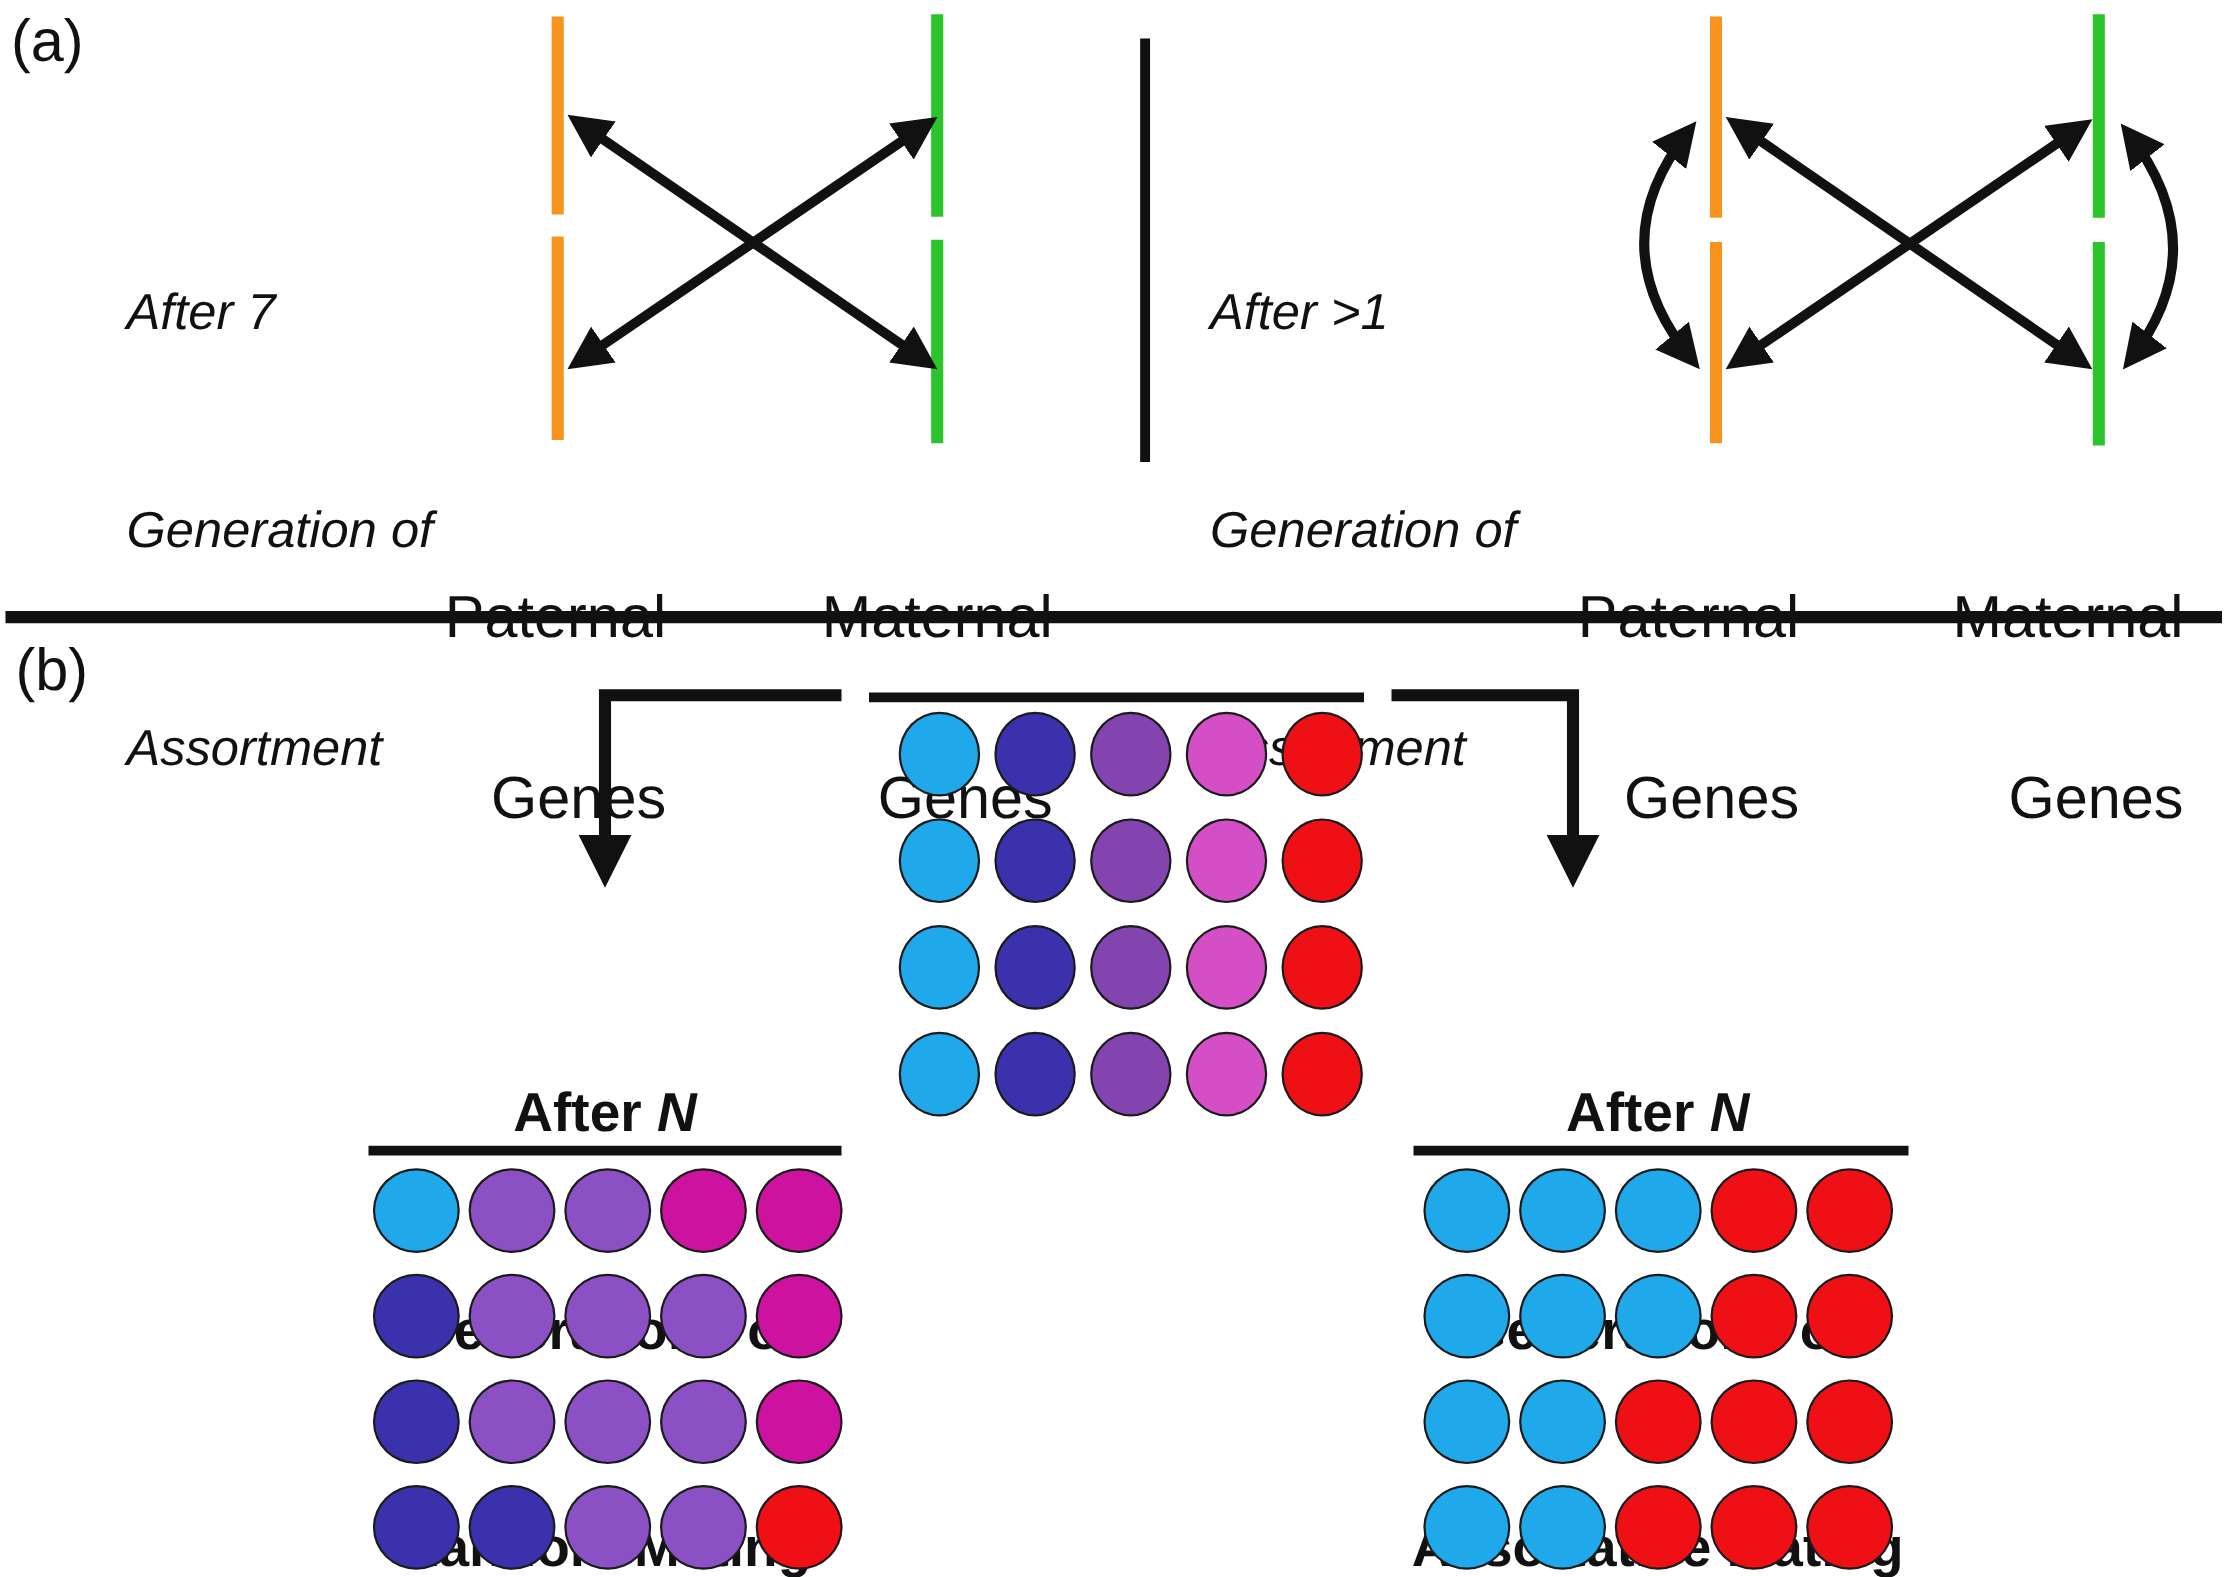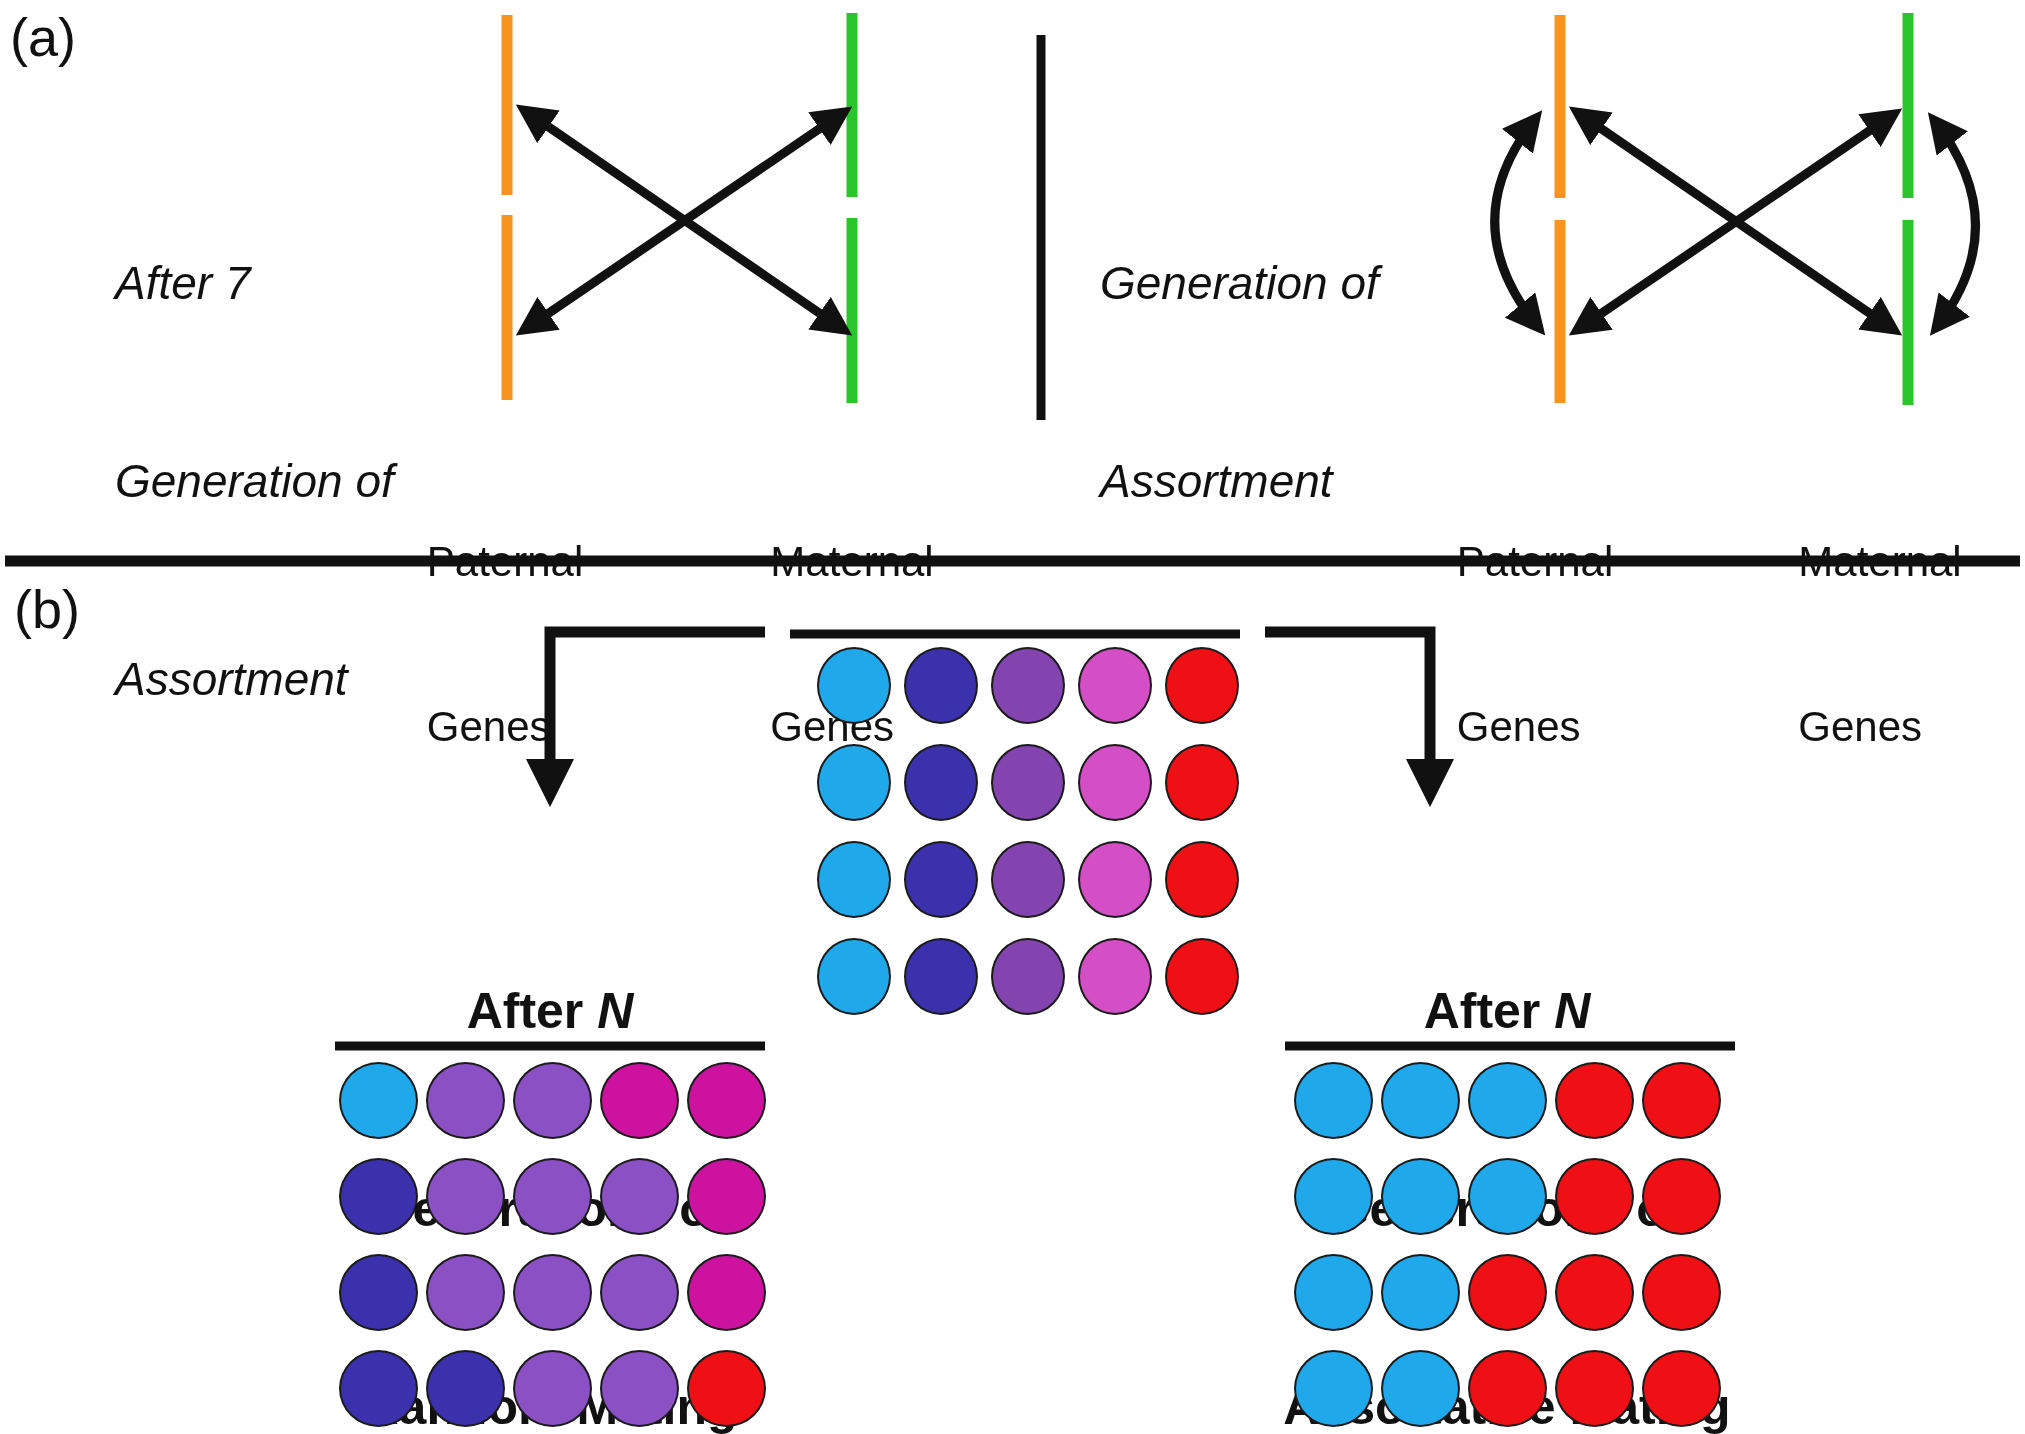--- a/index.html
+++ b/index.html
@@ -4,21 +4,21 @@
 <style>
   html,body{margin:0;padding:0;background:#fff;}
   .stage{
     position:relative;width:2025px;height:1434px;background:#ffffff;
     font-family:"Liberation Sans",sans-serif;color:#111;overflow:hidden;
   }
   svg.overlay{position:absolute;left:0;top:0;width:2025px;height:1434px;}
   .t{position:absolute;white-space:pre;}
   .panel-letter{font-size:54px;line-height:58px;}
   .a-heading{font-style:italic;font-size:46px;line-height:66px;font-weight:500;}
-  .gene-label{font-size:42px;line-height:55px;text-align:left;transform:translateX(-50%);}
+  .gene-label{font-size:54px;line-height:55px;text-align:right;transform:translateX(-50%);}
   .b-heading{font-weight:bold;font-size:50px;line-height:66px;text-align:center;transform:translateX(-50%);}
   .base-title{font-weight:bold;font-size:46px;line-height:50px;text-align:center;transform:translateX(-50%);}
   .stroke-line{fill:none;stroke:var(--ink,#111);}
   .chrom{stroke-width:11;stroke-linecap:butt;}
   .chrom-paternal{stroke:var(--paternal,#F7941E);}
   .chrom-maternal{stroke:var(--maternal,#2CC42C);}
   .xarrow{stroke-width:9;}
   .divider{stroke-width:11;}
   .vdivider{stroke-width:9;}
   .underline{stroke-width:9;}
@@ -71,20 +71,21 @@
 
   <div class="t panel-letter" style="left:10px;top:8px;">(a)</div>
 
   <div class="t a-heading" style="left:115px;top:118px;">
     <div>After 7</div>
     <div>Generation of</div>
     <div>Assortment</div>
   </div>
 
   <div class="t a-heading" style="left:1100px;top:118px;">
+    <div>After &gt;1</div>
     <div>Generation of</div>
     <div>Assortment</div>
   </div>
 
   <div class="t gene-label" style="left:505px;top:424px;">
     <div>Paternal</div>
     <div>Genes</div>
   </div>
   <div class="t gene-label" style="left:852px;top:424px;">
     <div>Maternal</div>

